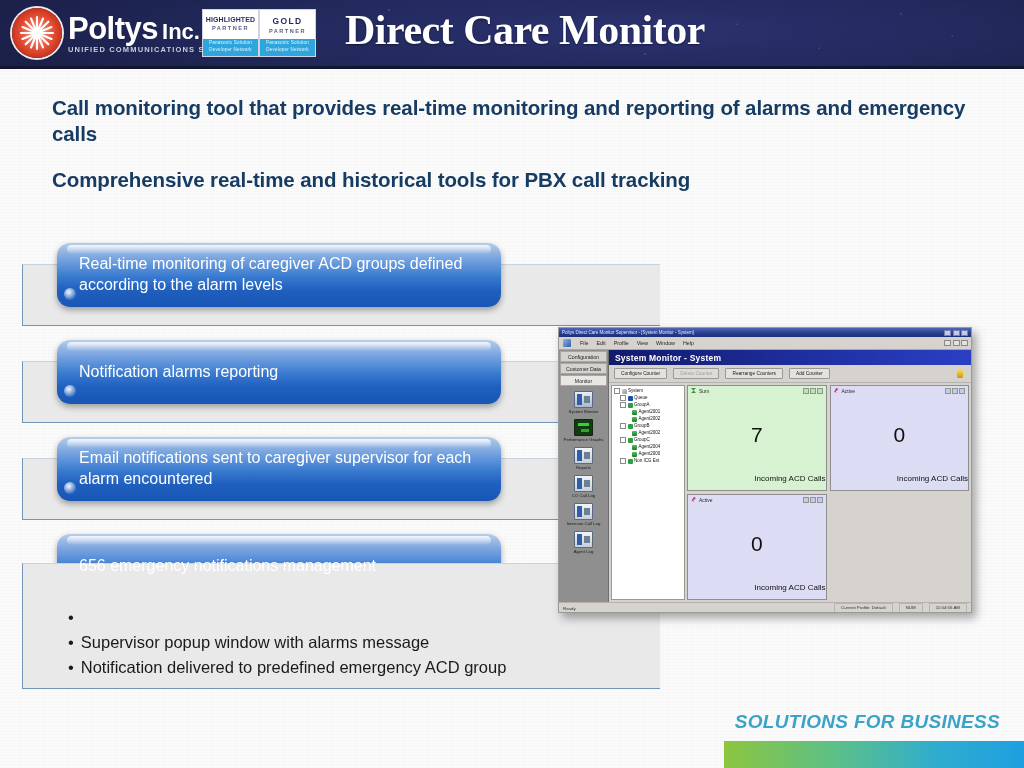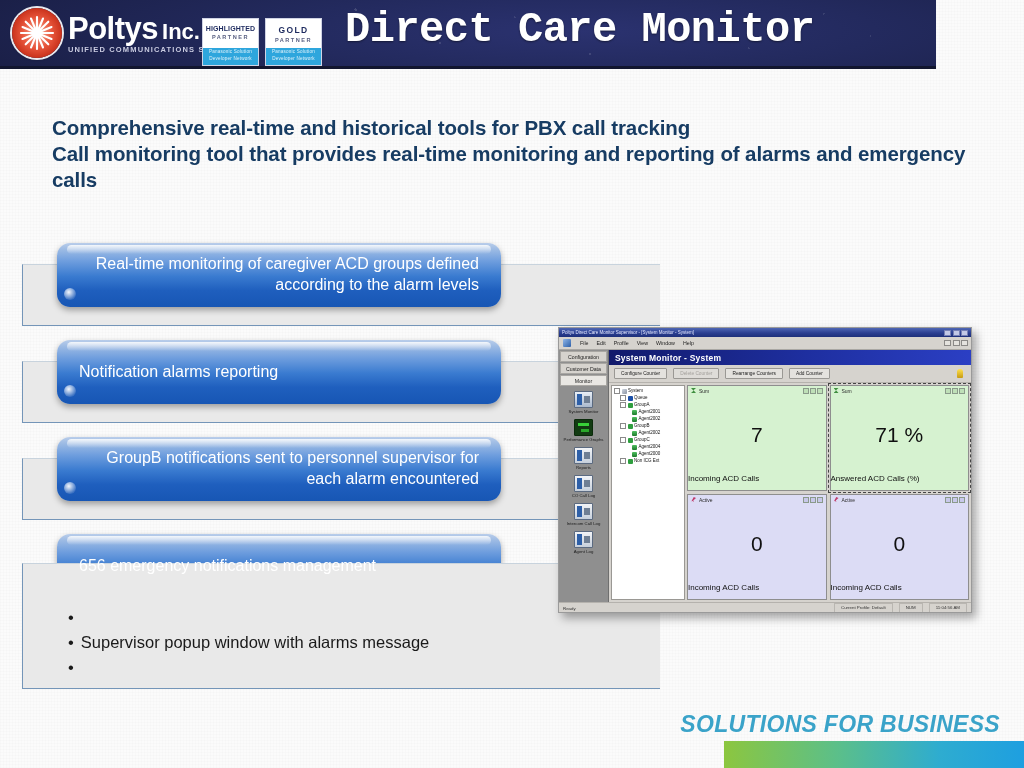--- a/index.html
+++ b/index.html
@@ -11,35 +11,34 @@
   
   #slide-bg{
     position:absolute;inset:0;
     background:
       repeating-linear-gradient(0deg, rgba(0,0,0,.012) 0 1px, rgba(0,0,0,0) 1px 3px),
       repeating-linear-gradient(90deg, rgba(0,0,0,.012) 0 1px, rgba(0,0,0,0) 1px 3px),
       #fbfbfb;
   }
   
   #header{
-    position:absolute;left:0;top:0;width:924px;height:69px;
+    position:absolute;left:0;top:0;width:1024px;height:69px;
     background:
       radial-gradient(circle at 12% 30%, rgba(255,255,255,.10) 0 1px, rgba(0,0,0,0) 1px),
       radial-gradient(circle at 38% 14%, rgba(255,255,255,.14) 0 1.2px, rgba(0,0,0,0) 1.2px),
       radial-gradient(circle at 47% 62%, rgba(255,255,255,.12) 0 1px, rgba(0,0,0,0) 1px),
       radial-gradient(circle at 55% 25%, rgba(255,255,255,.10) 0 1px, rgba(0,0,0,0) 1px),
       radial-gradient(circle at 63% 78%, rgba(255,255,255,.12) 0 1.2px, rgba(0,0,0,0) 1.2px),
       radial-gradient(circle at 72% 35%, rgba(255,255,255,.10) 0 1px, rgba(0,0,0,0) 1px),
       radial-gradient(circle at 80% 70%, rgba(255,255,255,.11) 0 1px, rgba(0,0,0,0) 1px),
       radial-gradient(circle at 88% 20%, rgba(255,255,255,.10) 0 1px, rgba(0,0,0,0) 1px),
       radial-gradient(circle at 30% 80%, rgba(255,255,255,.09) 0 1px, rgba(0,0,0,0) 1px),
       radial-gradient(circle at 93% 52%, rgba(255,255,255,.10) 0 1px, rgba(0,0,0,0) 1px),
       radial-gradient(ellipse 70% 130% at 62% 45%, #2b3270 0%, #232a5e 45%, #1a1f46 100%);
     overflow:hidden;
-    padding-left:12px;
   }
   #header:after{
     content:"";position:absolute;left:0;bottom:0;width:100%;height:3px;
     background:#12162f;
   }
   
   #logo-block{position:absolute;left:12px;top:8px;display:flex;align-items:center;}
   .logo-mark{
     width:50px;height:50px;border-radius:50%;
     background:radial-gradient(circle at 50% 50%, #ffffff 0 6%, #f4a08a 7%, #e8563c 42%, #c8301a 72%, #7e1b0c 100%);
@@ -51,42 +50,42 @@
   .logo-poltys{
     font-size:31px;font-weight:bold;color:#ffffff;letter-spacing:-.5px;
     font-family:"Liberation Sans", sans-serif;
   }
   .logo-inc{font-size:22px;font-weight:bold;color:#ffffff;margin-left:4px;}
   .logo-tag{
     font-size:7.5px;color:#c9cbe0;letter-spacing:1.15px;font-weight:bold;
     margin-top:2px;
   }
   
-  #badges{position:absolute;left:202px;top:18px;display:flex;gap:6px;}
+  #badges{position:absolute;left:202px;top:9px;display:flex;}
   .badge{
     width:57px;height:48px;background:#ffffff;
     border:1px solid #cfd3e4;
     display:flex;flex-direction:column;align-items:center;justify-content:flex-start;
     padding-top:6px;box-sizing:border-box;overflow:hidden;
   }
   .badge-l1{font-size:7px;font-weight:bold;color:#1d2a5e;letter-spacing:.1px;}
   .badge-l1.gold{font-size:8.5px;letter-spacing:1.4px;color:#1d2a5e;}
   .badge-l2{font-size:5.6px;font-weight:bold;color:#5a6183;letter-spacing:1.5px;margin-top:2px;}
   .badge-foot{
     margin-top:auto;width:100%;background:#2ea6dd;color:#ffffff;
     font-size:4.6px;line-height:1.5;text-align:center;padding:1.5px 0 2px;
     letter-spacing:.2px;
   }
   .badge-foot i{display:block;font-style:normal;opacity:.85;}
   #slide-title{
     position:absolute;left:345px;top:6px;
     font-size:42px;font-weight:bold;color:#ffffff;
     letter-spacing:-.5px;
     text-shadow:0 1px 2px rgba(0,0,0,.45);
-    font-family:Liberation Mono, monospace;
+    font-family:Liberation Serif, serif;
   }
   
   #intro{position:absolute;left:52px;top:95px;width:920px;}
   .intro-line{
     color:#173c63;font-weight:bold;font-size:20.5px;line-height:1.28;
     letter-spacing:-.1px;
   }
   .intro-line.second{margin-top:20px;}
   
   #features{position:absolute;left:0;top:232px;width:680px;}
@@ -119,21 +118,21 @@
     border-radius:9px;
     background:linear-gradient(to bottom, rgba(255,255,255,.85), rgba(255,255,255,0));
     pointer-events:none;
   }
   .pill:after{ 
     content:"";position:absolute;left:7px;bottom:7px;width:12px;height:12px;
     border-radius:50%;
     background:radial-gradient(circle at 40% 35%, rgba(255,255,255,.95), rgba(255,255,255,.15) 70%, rgba(255,255,255,0));
     pointer-events:none;
   }
-  .pill span{position:relative;z-index:2;display:block;text-align:right;}
+  .pill span{position:relative;z-index:2;display:block;}
   
   #bullets-panel{
     position:absolute;left:22px;top:563px;width:638px;height:126px;
     background:#e9e9e9;
     border-left:1px solid #7495b8;border-bottom:1px solid #7495b8;border-top:1px solid #c8d3dd;
     box-sizing:border-box;
   }
   #bullets{position:absolute;left:68px;top:605px;width:600px;}
   .bullet{
     font-size:16.5px;color:#1a1a1a;line-height:1.52;
@@ -271,33 +270,33 @@
   .ctr.active .hico{background:#c03b6b;clip-path:polygon(55% 0,100% 20%,45% 70%,60% 100%,20% 75%,0 100%,25% 55%);}
   .ctr-head .hbtns{margin-left:auto;display:flex;gap:1px;}
   .ctr-head .hbtns i{width:4px;height:4px;display:block;font-style:normal;border:.5px solid #8a9a8a;}
   .ctr.sum .hbtns i{background:#bfe0b8;}
   .ctr.active .hbtns i{background:#c8c8ea;}
   .ctr-val{
     flex:1;display:flex;align-items:center;justify-content:center;
     font-size:21px;color:#101010;font-weight:normal;
   }
   .ctr-lbl{
-    text-align:left;font-size:8px;color:#101010;padding-bottom:7px;
+    text-align:right;font-size:8px;color:#101010;padding-bottom:7px;
   }
   .app-status{
     height:10px;background:#d6d3ce;border-top:1px solid #b5b2ad;
     display:flex;align-items:center;font-size:4.4px;color:#333;
     padding:0 4px;gap:6px;filter:blur(.45px);
   }
   .app-status .sp{border:1px solid #b9b6b1;padding:0 6px;line-height:8px;}
   .app-status .grow{flex:1;}
   
   #footer-tag{
     position:absolute;right:24px;top:711px;
-    font-size:23px;font-style:italic;font-weight:bold;color:#3aa3c9;
+    font-size:19px;font-style:italic;font-weight:bold;color:#3aa3c9;
     letter-spacing:.3px;
   }
   #footer-bar{
     position:absolute;left:724px;top:741px;width:300px;height:27px;
     background:linear-gradient(to right,#8cc63f 0%, #5bbf8a 38%, #2eacd0 72%, #1e9fe0 100%);
   }
 </style>
 </head>
 <body>
 
@@ -353,22 +352,22 @@
         <i>Panasonic Solution</i>
         <i>Developer Network</i>
       </div>
     </div>
   </div>
 
   <div id="slide-title">Direct Care Monitor</div>
 </div>
 
 <div id="intro">
+  <div class="intro-line">Call monitoring tool that provides real-time monitoring and reporting of alarms and emergency calls</div>
   <div class="intro-line second">Comprehensive real-time and historical tools for PBX call tracking</div>
-  <div class="intro-line">Call monitoring tool that provides real-time monitoring and reporting of alarms and emergency calls</div>
 </div>
 
 <div id="features">
 
   <div class="feature-row">
     <div class="gray-panel" style="left:22px;top:32px;width:638px;height:62px;"></div>
     <div class="pill" style="left:57px;top:11px;width:444px;height:64px;">
       <span>Real-time monitoring of caregiver ACD groups defined according to the alarm levels</span>
     </div>
   </div>
@@ -376,21 +375,21 @@
   <div class="feature-row">
     <div class="gray-panel" style="left:22px;top:129px;width:638px;height:62px;"></div>
     <div class="pill" style="left:57px;top:108px;width:444px;height:64px;">
       <span>Notification alarms reporting</span>
     </div>
   </div>
 
   <div class="feature-row">
     <div class="gray-panel" style="left:22px;top:226px;width:638px;height:62px;"></div>
     <div class="pill" style="left:57px;top:205px;width:444px;height:64px;">
-      <span>GroupB notifications sent to personnel supervisor  for each alarm encountered</span>
+      <span>Email notifications sent to caregiver supervisor  for each alarm encountered</span>
     </div>
   </div>
 
   <div class="feature-row">
     <div class="pill" style="left:57px;top:302px;width:444px;height:64px;">
       <span>656 emergency notifications management</span>
     </div>
   </div>
 
 </div>
@@ -399,20 +398,21 @@
 <div id="bullets">
   <div class="bullet">
     <em>•</em>
   </div>
   <div class="bullet">
     <em>•</em>
     <span>Supervisor popup window with alarms message</span>
   </div>
   <div class="bullet">
     <em>•</em>
+    <span>Notification delivered to predefined emergency ACD group</span>
   </div>
 </div>
 
 <div id="app-shot">
 
   <div class="app-titlebar">
     <div class="tt">Poltys Direct Care Monitor Supervisor - [System Monitor - System]</div>
     <div class="tb">
       <i></i>
       <i></i>
@@ -544,33 +544,20 @@
               <span class="hbtns">
                   <i></i>
                   <i></i>
                   <i></i>
                 </span>
             </div>
             <div class="ctr-val">7</div>
             <div class="ctr-lbl">Incoming ACD Calls</div>
           </div>
 
-          <div class="ctr sum selected">
-            <div class="ctr-head">
-              <span class="hico"></span>
-              <span>Sum</span>
-              <span class="hbtns">
-                  <i></i>
-                  <i></i>
-                  <i></i>
-                </span>
-            </div>
-            <div class="ctr-val">71 %</div>
-            <div class="ctr-lbl">Answered ACD Calls (%)</div>
-          </div>
 
           <div class="ctr active">
             <div class="ctr-head">
               <span class="hico"></span>
               <span>Active</span>
               <span class="hbtns">
                   <i></i>
                   <i></i>
                   <i></i>
                 </span>

